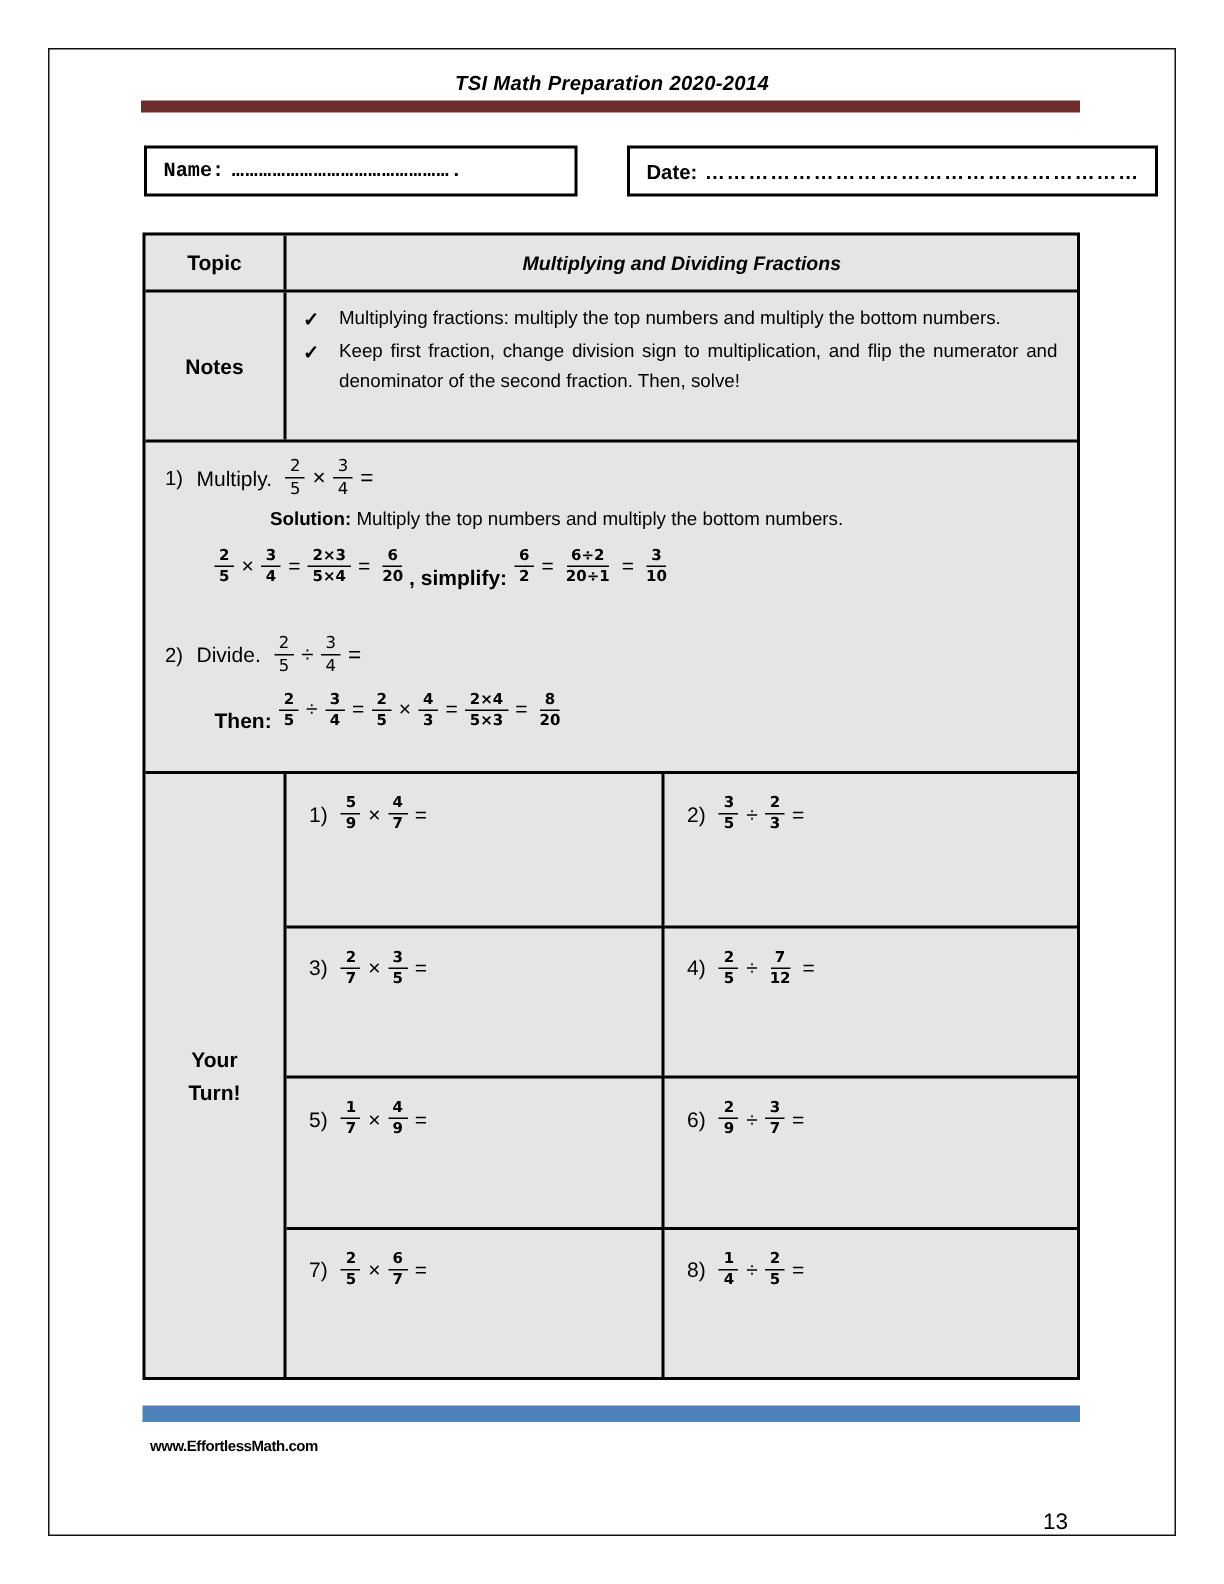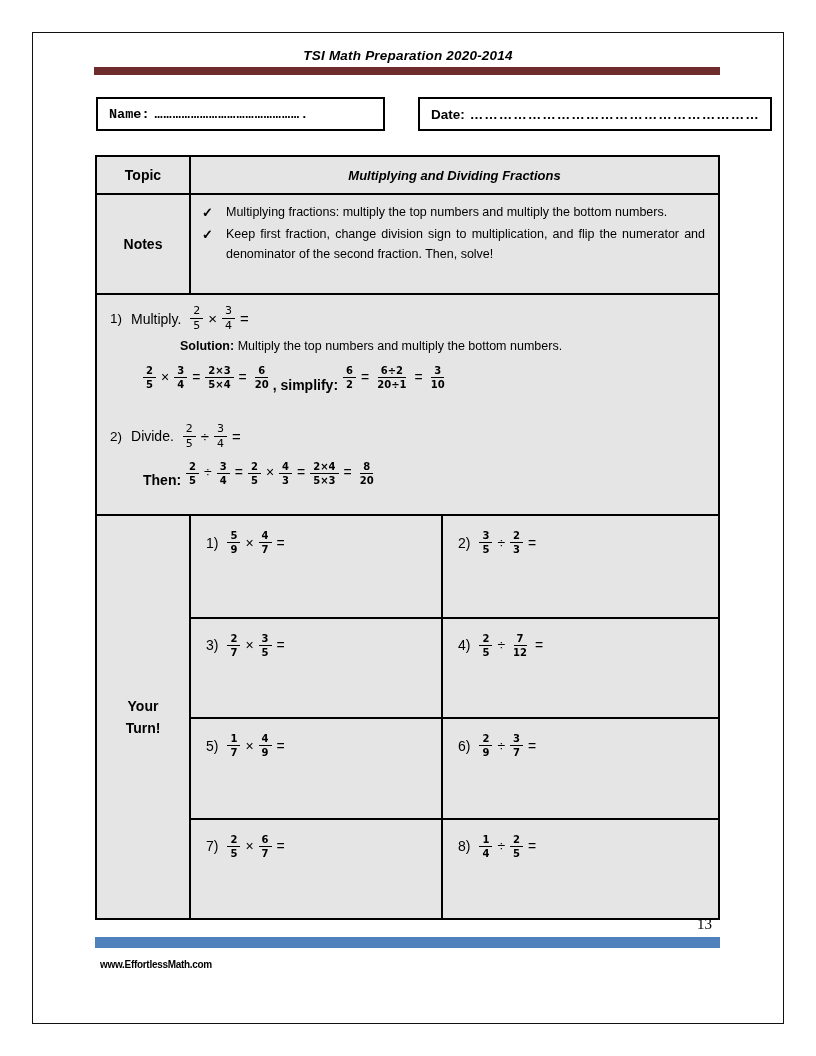--- a/index.html
+++ b/index.html
@@ -109,23 +109,23 @@
   
   .blue-bar{
     position:absolute;left:95px;top:937px;width:625px;height:11px;
     background:#4f81bd;
   }
   .footer-site{
     position:absolute;left:100px;top:959px;
     font-size:10px;font-weight:bold;letter-spacing:-0.3px;
   }
   .footer-page{
-    position:absolute;top:916px;left:620px;width:92px;
+    position:absolute;top:1006px;left:620px;width:92px;
     text-align:right;font-size:15px;
-    font-family:Liberation Serif, serif;
+    font-family:Liberation Sans, sans-serif;
   }
 </style>
 </head>
 <body>
 
 <div class="page">
   <div class="page-border"></div>
 
   <div class="header-title">TSI Math Preparation 2020-2014</div>
   <div class="maroon-bar"></div>

